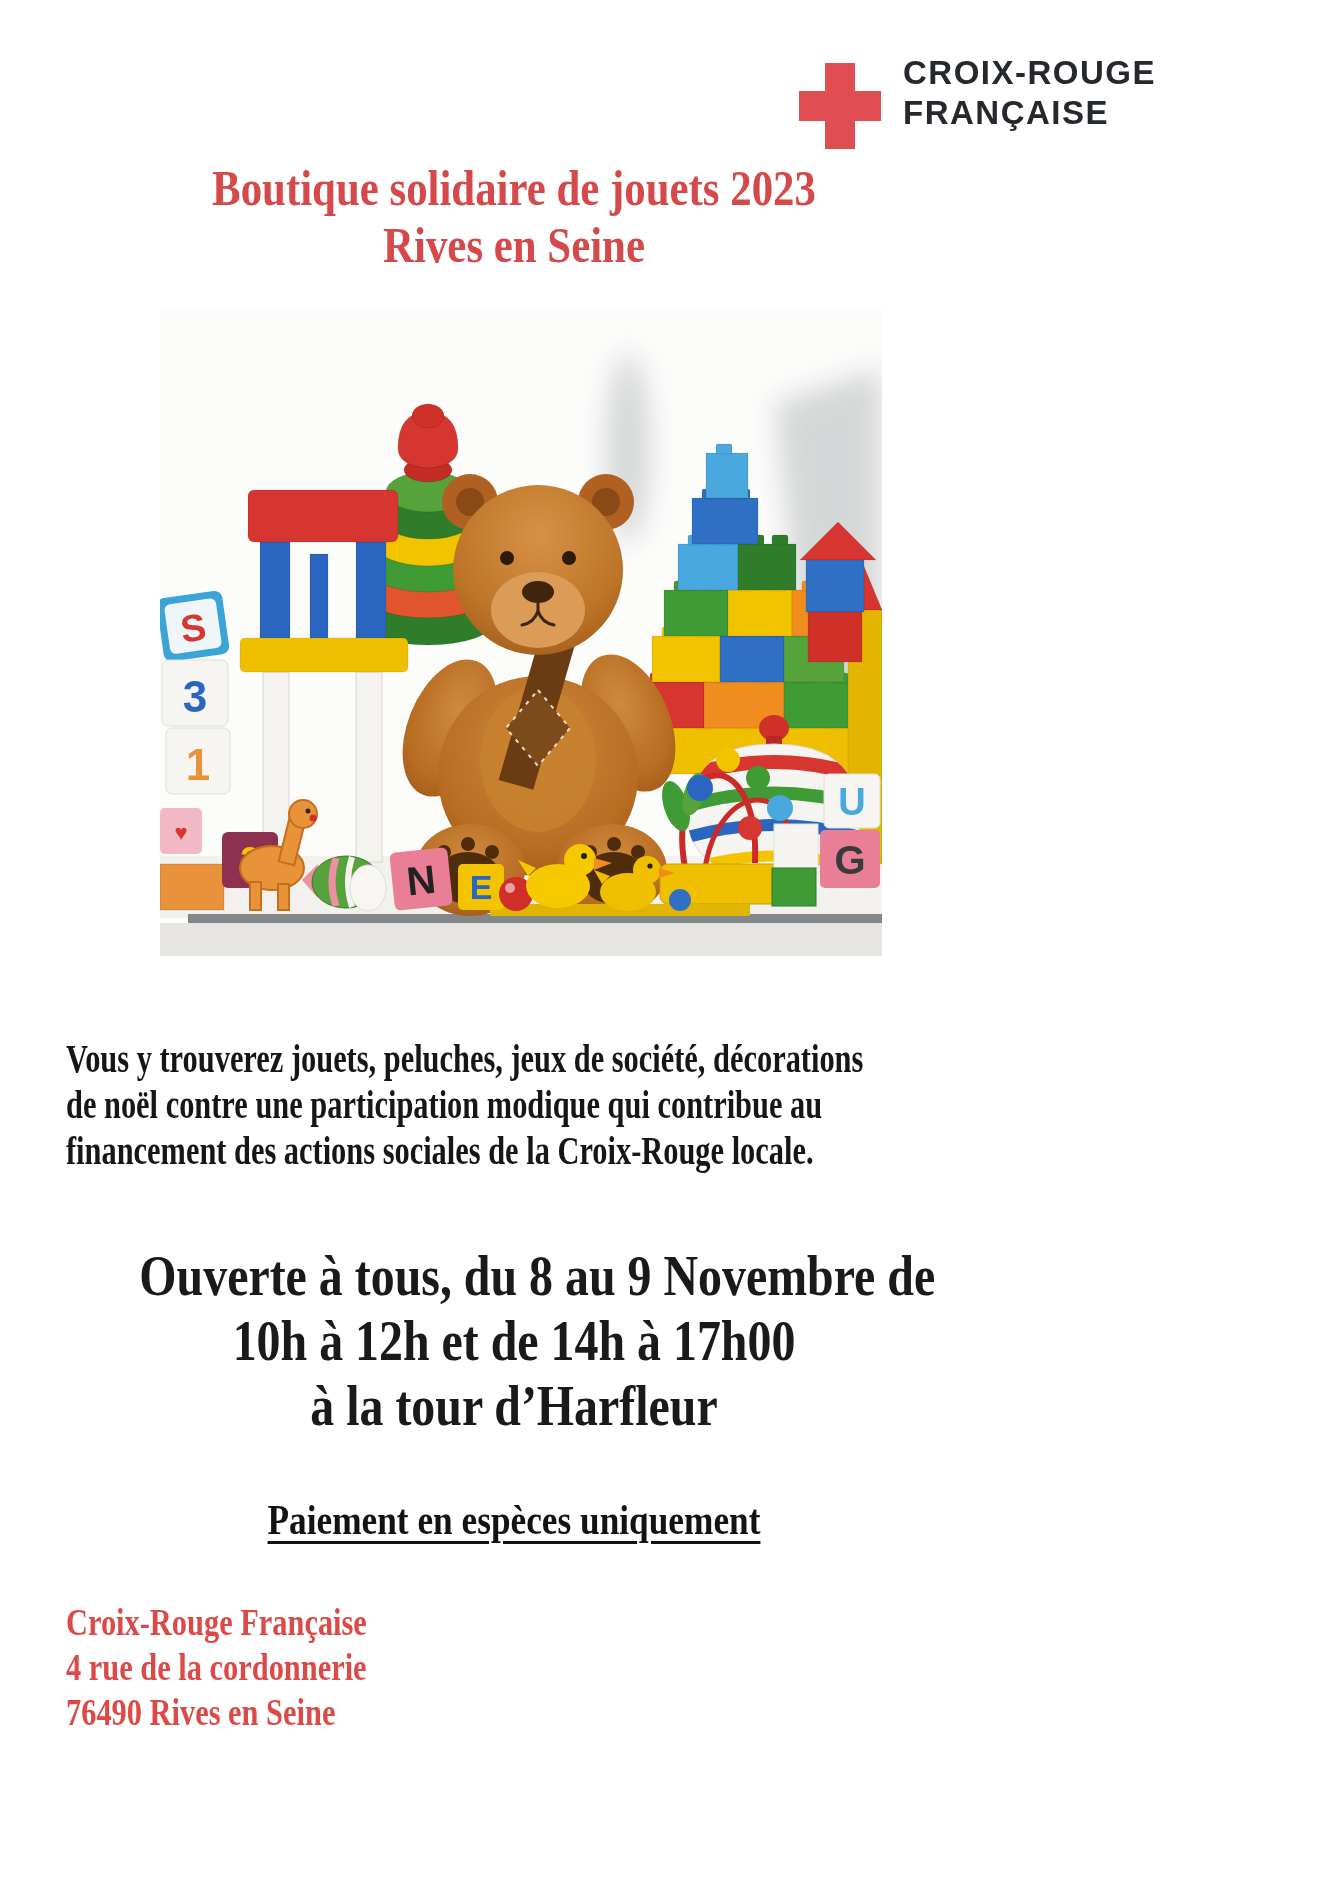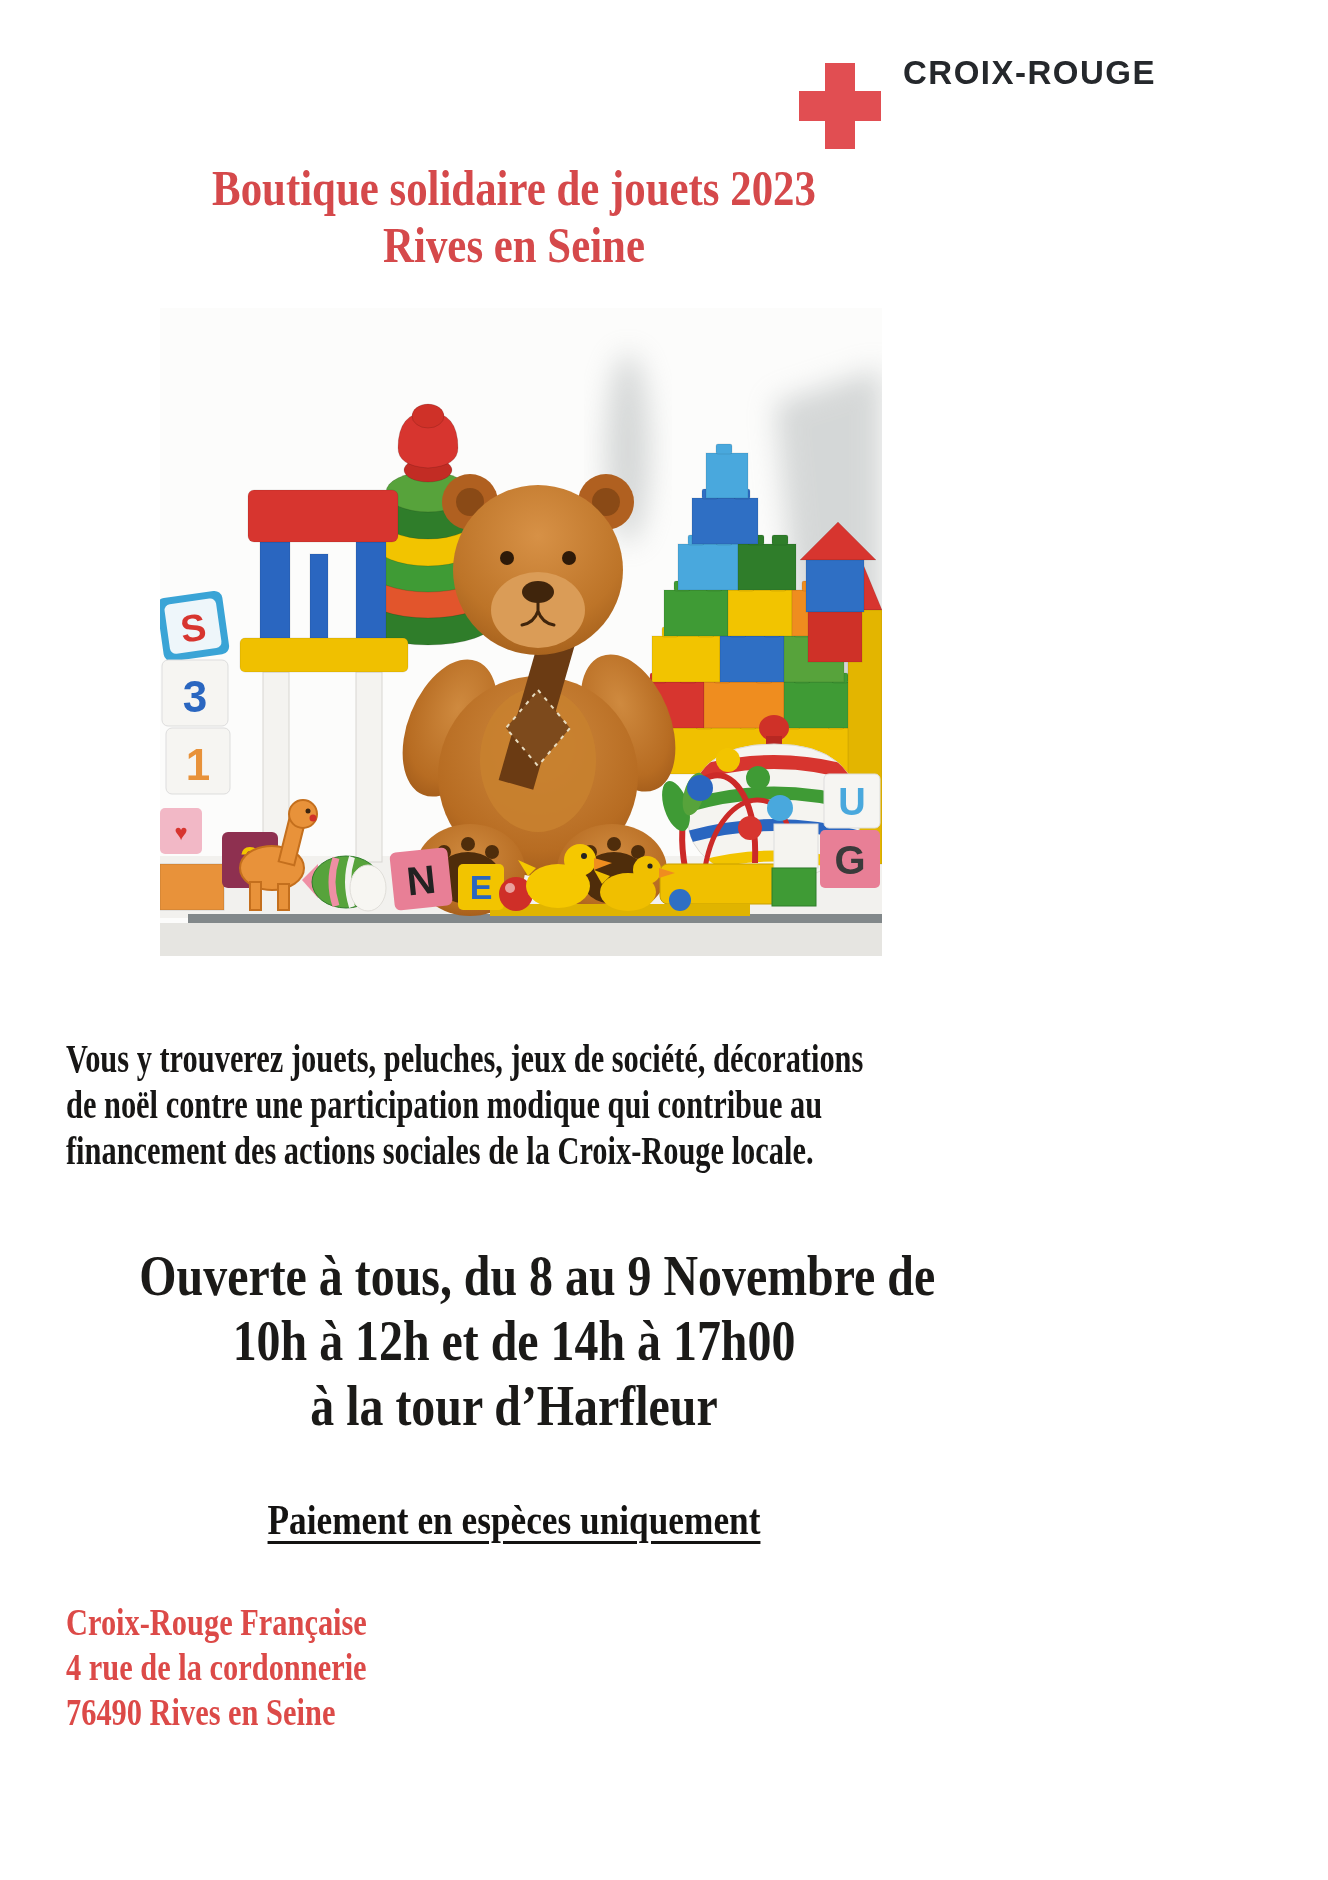--- a/index.html
+++ b/index.html
@@ -37,20 +37,21 @@
 <div class="page">
 
   <div class="logo-cross">
     <svg width="82" height="86" viewBox="0 0 82 86">
       <rect x="26" y="0" width="30" height="86" fill="#e14e52"></rect>
       <rect x="0" y="28" width="82" height="30" fill="#e14e52"></rect>
     </svg>
   </div>
   <div class="logo-text">
     <div>CROIX-ROUGE</div>
+    <div>FRANÇAISE</div>
   </div>
 
   <div class="title">
     <div>Boutique solidaire de jouets 2023</div>
     <div>Rives en Seine</div>
   </div>
 
   <div class="photo">
     <svg width="722" height="648" viewBox="0 0 722 648">
       <defs>

